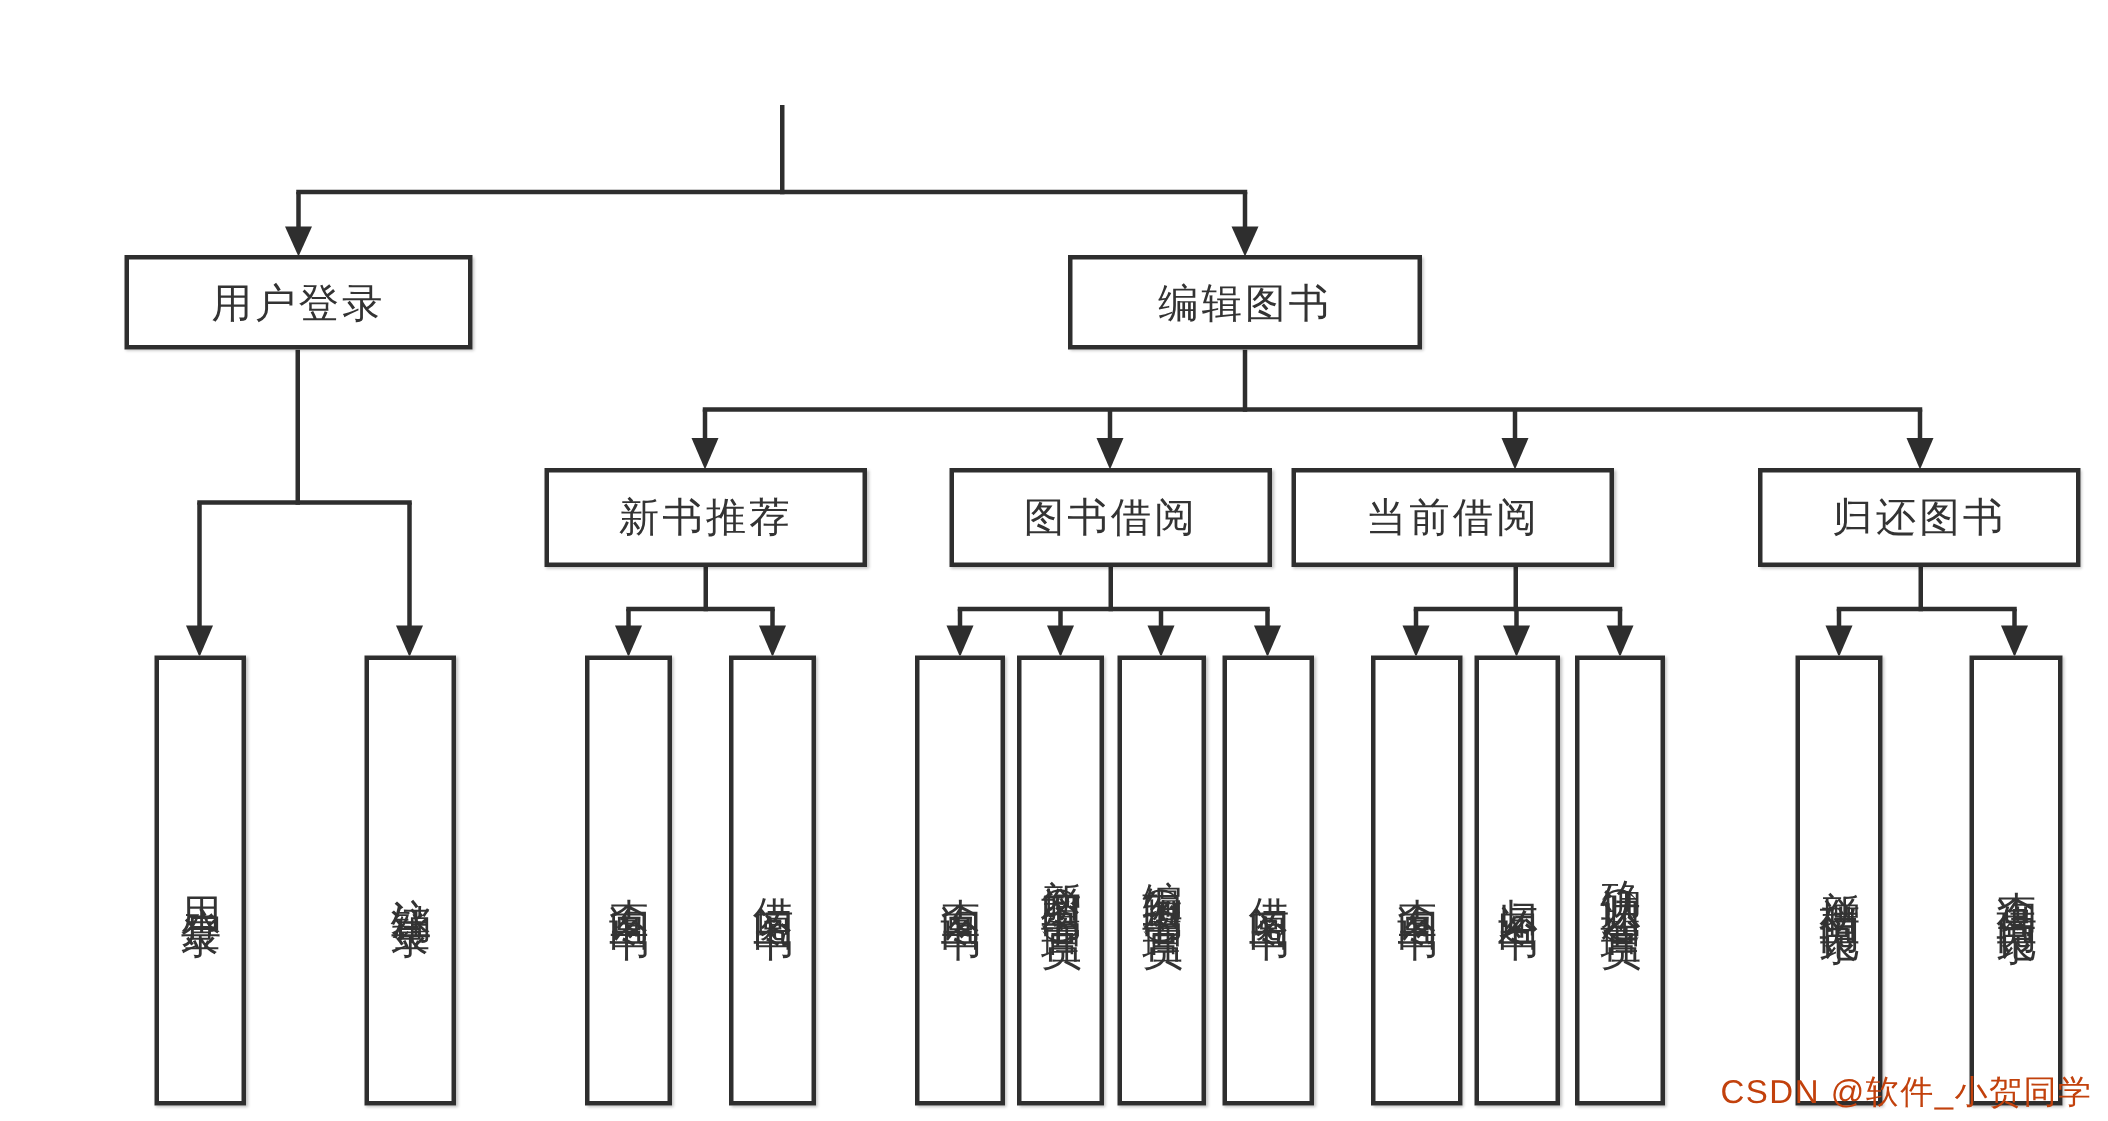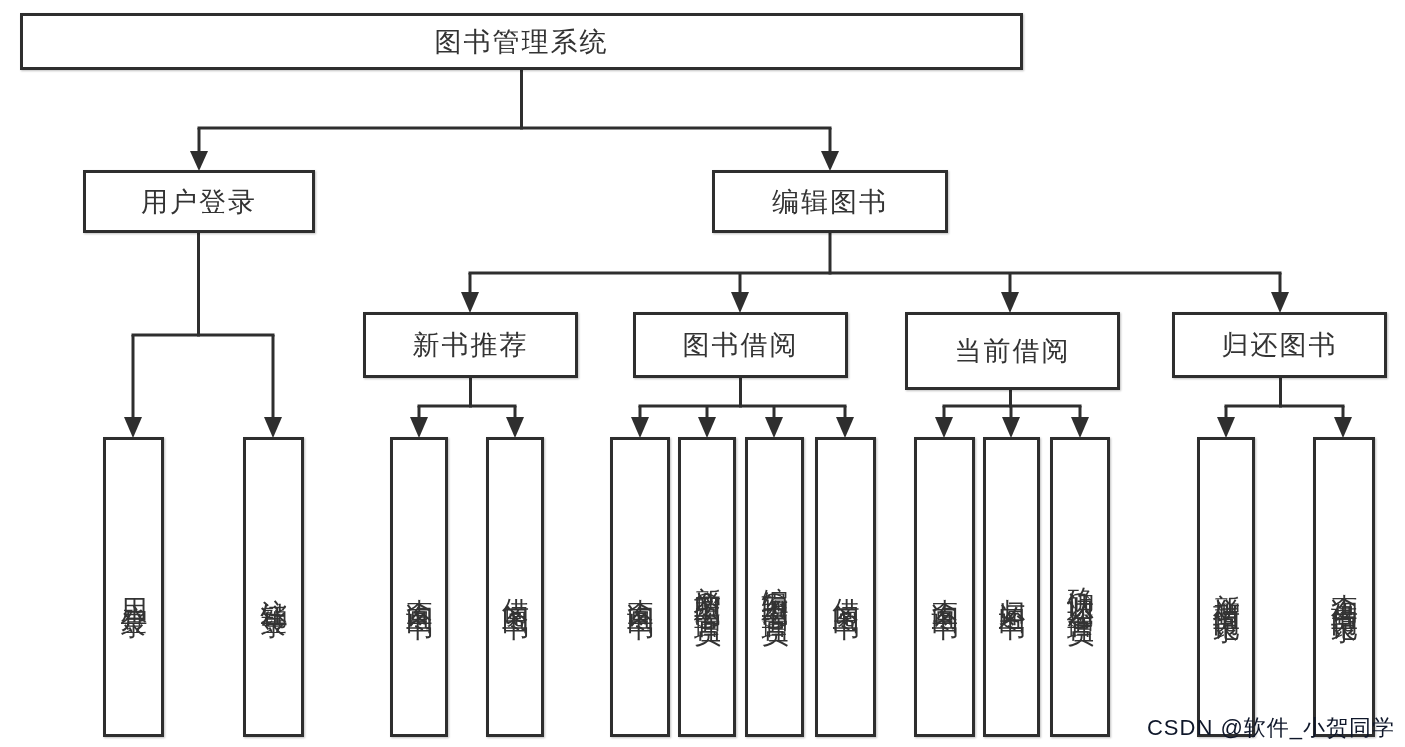--- a/index.html
+++ b/index.html
@@ -48,41 +48,41 @@
     font-size: 27px;
     letter-spacing: 5px;
     line-height: 1.0;
     white-space: nowrap;
   }
   .root-box   { left: 20px;  top: 13px;  width: 1003px; height: 57px; }
   .n-login    { left: 83px;  top: 170px; width: 232px;  height: 63px; }
   .n-bookmgr  { left: 712px; top: 170px; width: 236px;  height: 63px; }
   .n-newbook  { left: 363px; top: 312px; width: 215px;  height: 66px; }
   .n-borrow   { left: 633px; top: 312px; width: 215px;  height: 66px; }
-  .n-current  { left: 905px; top: 312px; width: 215px;  height: 78px; }
+  .n-current  { left: 861px; top: 312px; width: 215px;  height: 66px; }
   .n-records  { left: 1172px;top: 312px; width: 215px;  height: 66px; }
   .lf1  { left: 103px;  width: 61px; }
   .lf2  { left: 243px;  width: 61px; }
   .lf3  { left: 390px;  width: 58px; }
   .lf4  { left: 486px;  width: 58px; }
   .lf5  { left: 610px;  width: 60px; }
   .lf6  { left: 678px;  width: 58px; }
   .lf7  { left: 745px;  width: 59px; }
   .lf8  { left: 815px;  width: 61px; }
   .lf9  { left: 914px;  width: 61px; }
   .lf10 { left: 983px;  width: 57px; }
   .lf11 { left: 1050px; width: 60px; }
   .lf12 { left: 1197px; width: 58px; }
   .lf13 { left: 1313px; width: 62px; }
   .watermark {
     position: absolute;
     right: 10px;
     bottom: 4px;
     font-size: 22px;
-    color: #0f172a;
+    color: #c2410c;
     letter-spacing: 1px;
     z-index: 3;
     white-space: nowrap;
   }
   line { stroke: #2e2e2e; stroke-width: 3; }
   polygon { fill: #2e2e2e; }
 </style>
 </head>
 <body>
 
@@ -143,23 +143,20 @@
     <polygon points="1071,417 1089,417 1080,438"></polygon>
 
     <line x1="1280.5" y1="378" x2="1280.5" y2="407.5"></line>
     <line x1="1224.5" y1="406" x2="1344.5" y2="406"></line>
     <line x1="1226" y1="406" x2="1226" y2="419"></line>
     <polygon points="1217,417 1235,417 1226,438"></polygon>
     <line x1="1343" y1="406" x2="1343" y2="419"></line>
     <polygon points="1334,417 1352,417 1343,438"></polygon>
   </svg>
 
-  <div class="node hnode root-box">
-    <span>图书管理系统</span>
-  </div>
 
   <div class="node hnode n-login">
     <span>用户登录</span>
   </div>
   <div class="node hnode n-bookmgr">
     <span>编辑图书</span>
   </div>
 
   <div class="node hnode n-newbook">
     <span>新书推荐</span>

